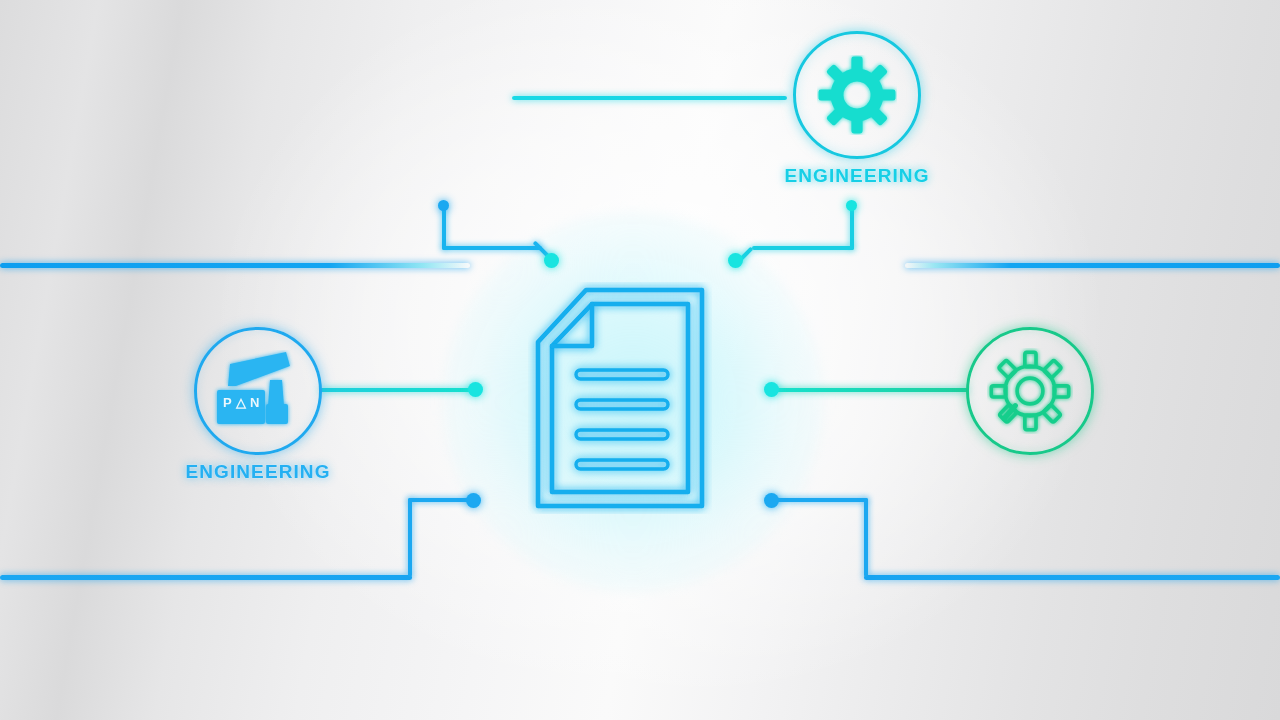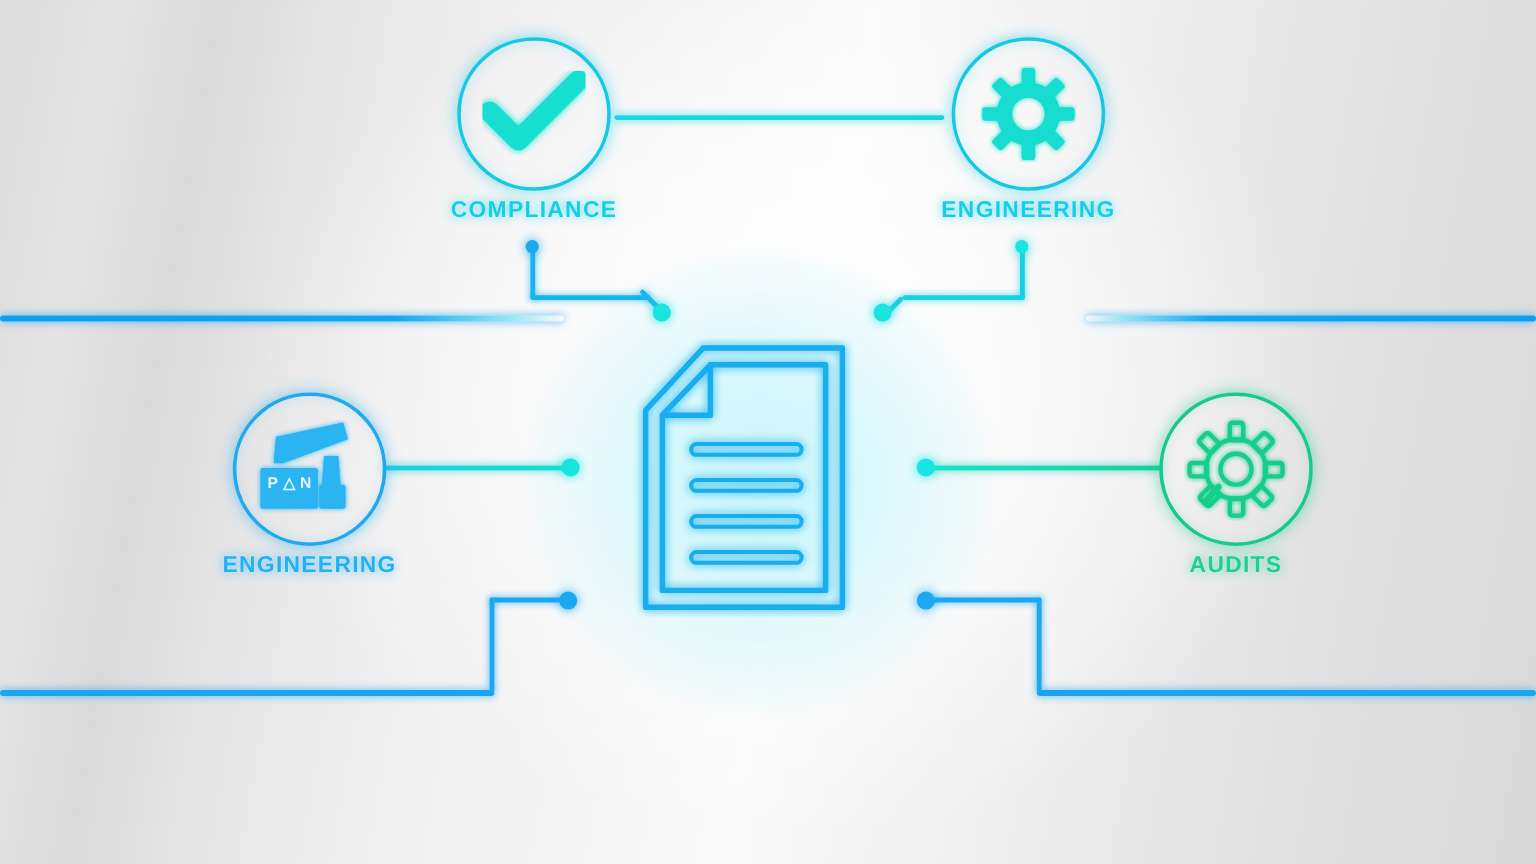--- a/index.html
+++ b/index.html
@@ -270,38 +270,20 @@
       </g>
       <g filter="url(#docglow)" fill="none" stroke="#12aeee" stroke-width="3.4" stroke-linejoin="round">
         <rect x="48" y="88" width="92" height="9" rx="4.5"></rect>
         <rect x="48" y="118" width="92" height="9" rx="4.5"></rect>
         <rect x="48" y="148" width="92" height="9" rx="4.5"></rect>
         <rect x="48" y="178" width="92" height="9" rx="4.5"></rect>
       </g>
     </svg>
   </div>
 
-  <div class="node" id="node-compliance">
-    <div class="ring"></div>
-    <div class="glyph">
-      <svg width="86" height="72" viewBox="0 0 86 72">
-        <defs>
-          <filter id="ckglow" x="-60%" y="-60%" width="220%" height="220%">
-            <feGaussianBlur stdDeviation="3" result="b"></feGaussianBlur>
-            <feMerge>
-                <feMergeNode in="b"></feMergeNode>
-                <feMergeNode in="SourceGraphic"></feMergeNode>
-              </feMerge>
-          </filter>
-        </defs>
-        <path d="M6 34 L30 58 L80 8" fill="none" stroke="#15dfd2" stroke-width="17" stroke-linecap="round" stroke-linejoin="round" filter="url(#ckglow)"></path>
-      </svg>
-    </div>
-    <div class="node-label">COMPLIANCE</div>
-  </div>
 
   <div class="node" id="node-eng-top">
     <div class="ring"></div>
     <div class="glyph">
       <svg width="80" height="80" viewBox="0 0 100 100">
         <defs>
           <filter id="gearglow" x="-60%" y="-60%" width="220%" height="220%">
             <feGaussianBlur stdDeviation="2.6" result="b"></feGaussianBlur>
             <feMerge>
                 <feMergeNode in="b"></feMergeNode>
@@ -379,16 +361,15 @@
             <rect x="44" y="78" width="13" height="17" rx="2.5" transform="rotate(45 50 50)"></rect>
             <rect x="5" y="44" width="17" height="13" rx="2.5" transform="rotate(45 50 50)"></rect>
             <rect x="78" y="44" width="17" height="13" rx="2.5" transform="rotate(45 50 50)"></rect>
           </g>
           <circle cx="50" cy="50" r="29"></circle>
           <circle cx="50" cy="50" r="15"></circle>
           <path d="M33 67 L20 82" stroke-width="6" stroke-linecap="round"></path>
         </g>
       </svg>
     </div>
-    <div class="node-label">AUDITS</div>
   </div>
 
 </div>
 
 </body></html>

